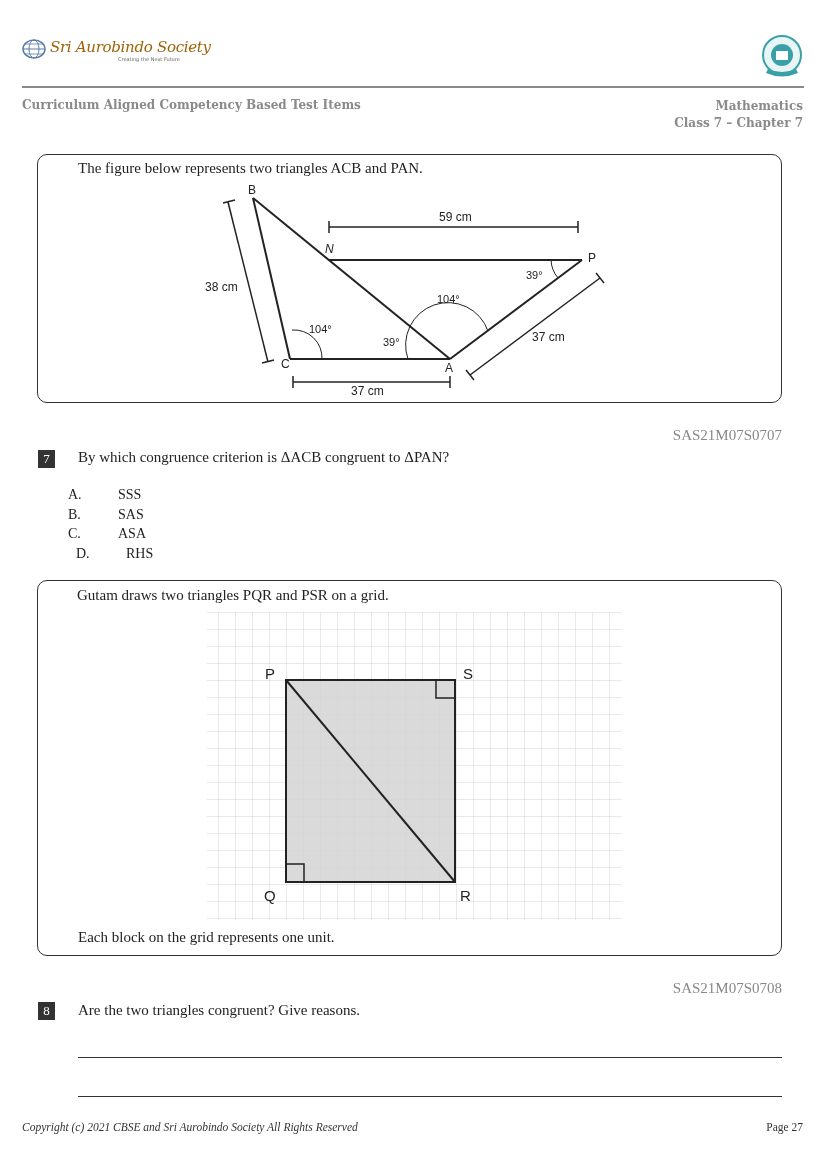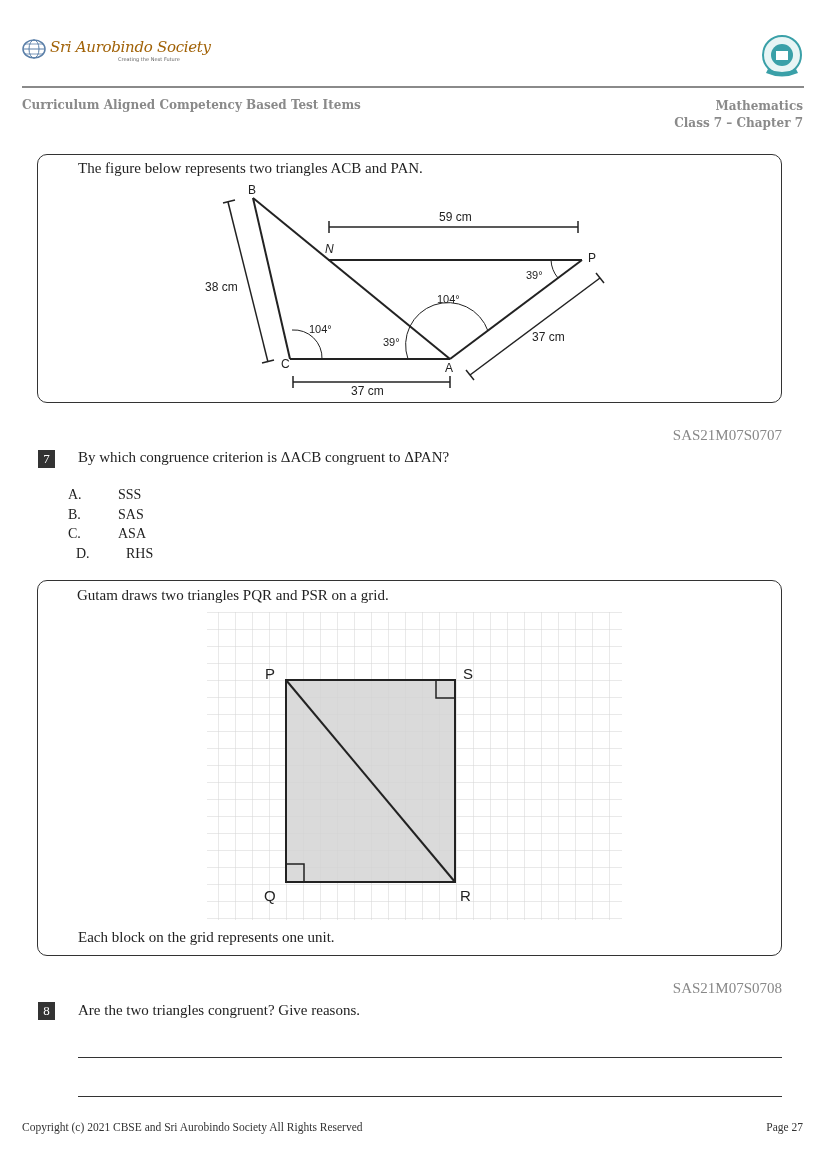--- a/index.html
+++ b/index.html
@@ -12,21 +12,21 @@
   .hdr-left{left:22px;top:98px;font-size:12px;font-weight:bold;color:#8a8a8a;font-family:"DejaVu Serif",serif;}
   .hdr-right{right:24px;top:98px;font-size:12px;font-weight:bold;color:#8a8a8a;text-align:right;line-height:17px;font-family:"DejaVu Serif",serif;}
   .box{border:1.5px solid #333;border-radius:10px;left:37px;width:743px;}
   .stem{font-family:"Liberation Serif",serif;font-size:15px;}
   .code{right:45px;font-family:"Liberation Serif",serif;font-size:15px;color:#888;margin-top:10px;}
   .qnum{left:38px;width:17px;height:18px;background:#333;color:#fff;font-size:13px;text-align:center;line-height:18px;font-family:"Liberation Serif",serif;}
   .qtext{left:78px;font-family:"Liberation Serif",serif;font-size:15px;}
   .opt{left:68px;font-family:"Liberation Serif",serif;font-size:14px;}
   .opt .lt{display:inline-block;width:50px;}
   .ansline{left:78px;width:704px;height:1px;background:#333;}
-  .footer-left{left:22px;top:1121px;font-family:"Liberation Serif",serif;font-size:11.5px;color:#333;}
+  .footer-left{left:22px;top:1121px;font-family:"Liberation Serif",serif;font-style:italic;font-size:11.5px;color:#333;}
   .footer-right{right:24px;top:1121px;font-family:"Liberation Serif",serif;font-size:11.5px;color:#333;}
   svg text{font-family:"Liberation Sans",sans-serif;}
 </style>
 </head>
 <body>
 
 <div class="abs logo-left">
   <svg width="26" height="22" viewBox="0 0 26 22">
     <ellipse cx="12" cy="11" rx="11" ry="9" fill="none" stroke="#5a7fa8" stroke-width="1.5"></ellipse>
     <ellipse cx="12" cy="11" rx="5" ry="9" fill="none" stroke="#5a7fa8" stroke-width="1"></ellipse>

